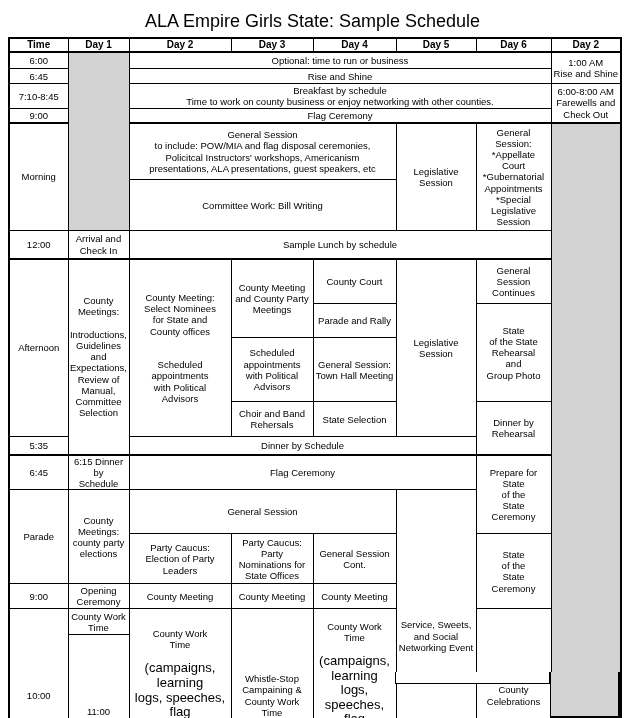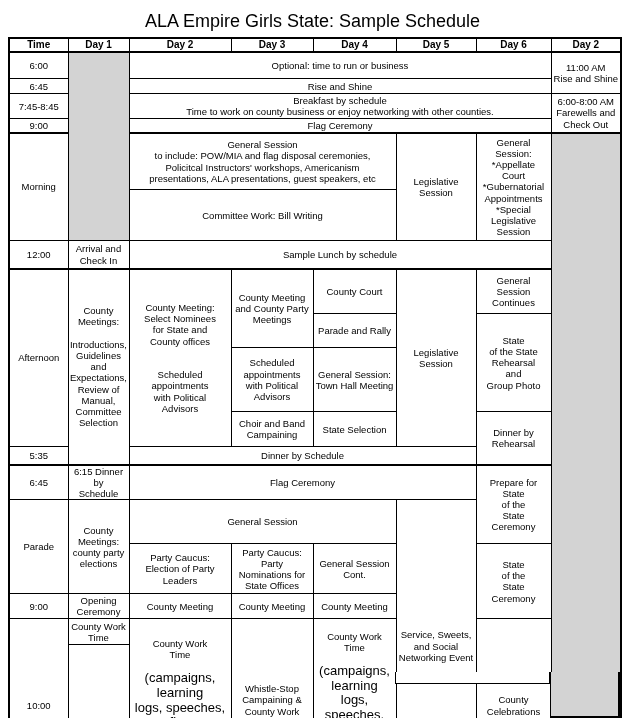--- a/index.html
+++ b/index.html
@@ -42,33 +42,33 @@
         <tr style="height:13px">
       <th class="bb2">Time</th>
       <th class="bb2">Day 1</th>
       <th class="bb2">Day 2</th>
       <th class="bb2">Day 3</th>
       <th class="bb2">Day 4</th>
       <th class="bb2">Day 5</th>
       <th class="bb2">Day 6</th>
       <th class="bb2">Day 2</th>
     </tr>
-    <tr style="height:27px">
+    <tr style="height:17px">
       <td>6:00</td>
       <td class="gray" rowspan="6"></td>
       <td colspan="5">Optional: time to run or business</td>
-      <td rowspan="2">11:00 AM
+      <td rowspan="2">1:00 AM
 Rise and Shine</td>
     </tr>
     <tr style="height:15px">
       <td>6:45</td>
       <td colspan="5">Rise and Shine</td>
     </tr>
     <tr style="height:25px">
-      <td>7:45-8:45</td>
+      <td>7:10-8:45</td>
       <td colspan="5">Breakfast by schedule
 Time to work on county business or enjoy networking with other counties.</td>
       <td rowspan="2">6:00-8:00 AM
 Farewells and
 Check Out</td>
     </tr>
     <tr style="height:14px">
       <td>9:00</td>
       <td colspan="5">Flag Ceremony</td>
     </tr>
@@ -143,21 +143,21 @@
     <tr style="height:64px">
       <td>Scheduled
 appointments
 with Political
 Advisors</td>
       <td>General Session:
 Town Hall Meeting</td>
     </tr>
     <tr style="height:35px">
       <td>Choir and Band
-Campaining</td>
+Rehersals</td>
       <td>State Selection</td>
       <td rowspan="2">Dinner by
 Rehearsal</td>
     </tr>
     <tr style="height:18px">
       <td>5:35</td>
       <td colspan="4">Dinner by Schedule</td>
     </tr>
     <tr style="height:25px">
       <td class="bt2">6:45</td>

